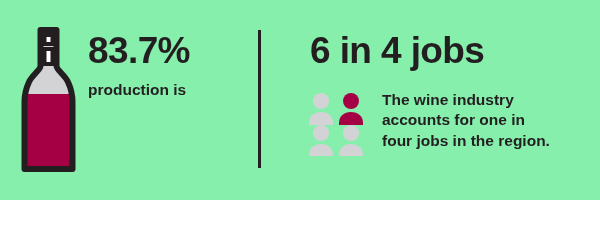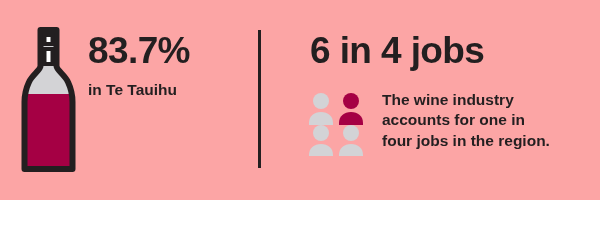--- a/index.html
+++ b/index.html
@@ -9,21 +9,21 @@
   }
   body {
     font-family: "Liberation Sans", sans-serif;
     -webkit-font-smoothing: antialiased;
   }
 
   .infographic {
     position: relative;
     width: 600px;
     height: 200px;
-    background: #fca5a5;
+    background: #86efac;
     overflow: hidden;
   }
 
   
   .panel-left {
     position: absolute;
     left: 0;
     top: 0;
     width: 258px;
     height: 200px;
@@ -140,21 +140,21 @@
                  C14,49 22.5,44 22.5,40 Z" fill="none" stroke="#231f20" stroke-width="6" stroke-linejoin="round"></path>
 
         <rect x="26.5" y="9" width="8" height="9" fill="none" stroke="#231f20" stroke-width="4"></rect>
         <rect x="26.5" y="23" width="8" height="15" fill="none" stroke="#231f20" stroke-width="4"></rect>
       </svg>
     </div>
 
     <div class="stat-left-text">
       <p class="headline">83.7%</p>
       <p class="subtext">
-        <span>in Te Tauihu</span>
+        <span>production is</span>
       </p>
     </div>
 
   </div>
 
   <div class="divider"></div>
 
   <div class="panel-right">
 
     <p class="headline stat-right-headline">6 in 4 jobs</p>

